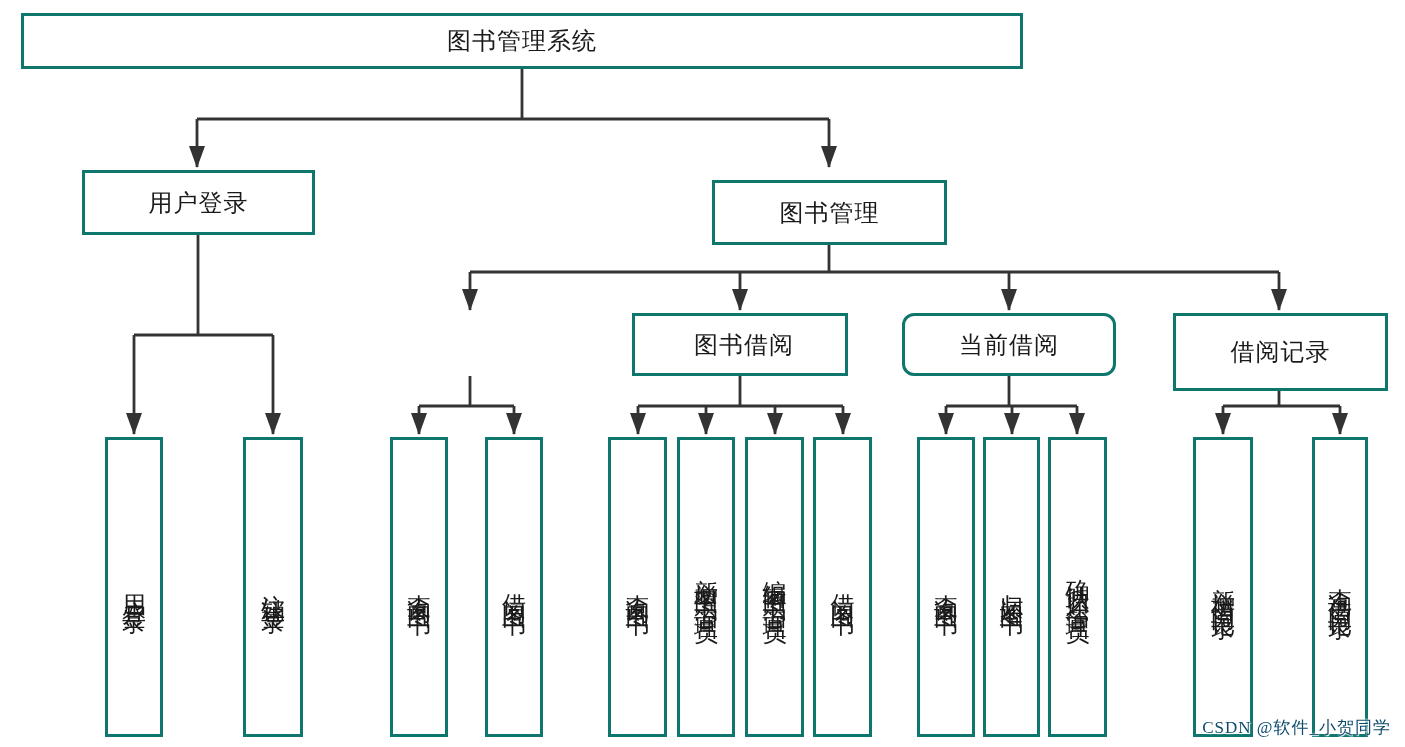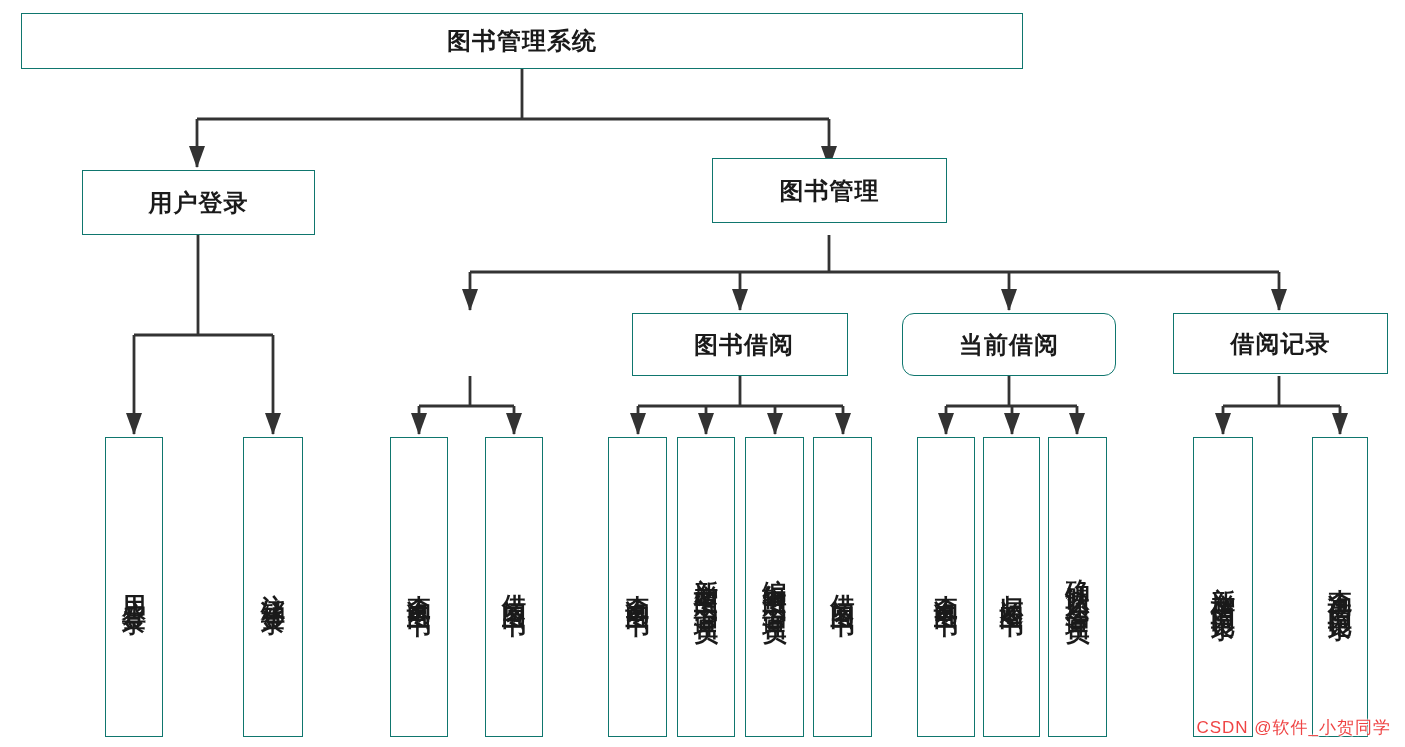--- a/index.html
+++ b/index.html
@@ -17,46 +17,46 @@
     width: 1405px; height: 747px;
   }
   .ln {
     stroke: #333333;
     stroke-width: 2.8;
     fill: none;
   }
   .node {
     position: absolute;
     box-sizing: border-box;
-    border: 1px solid #0f766e;
+    border: 3px solid #0f766e;
     background: #ffffff;
     display: flex;
     align-items: center;
     justify-content: center;
     font-size: 24px;
     color: #1a1a1a;
     letter-spacing: 1px;
     white-space: nowrap;
-    font-weight: bold;
   }
   .leaf {
     writing-mode: vertical-rl;
     text-orientation: mixed;
     letter-spacing: 6px;
     font-size: 24px;
   }
   .watermark {
     position: absolute;
     top: 716px;
     right: 14px;
     font-size: 17px;
-    color: #ef4444;
+    color: #0c4a6e;
     letter-spacing: 1px;
     text-shadow: 0 0 2px #ffffff, 0 0 2px #ffffff, 1px 1px 1px #ffffff;
     white-space: nowrap;
+    font-family: Liberation Serif, serif;
   }
 </style>
 </head>
 <body>
 
 <div class="stage">
 
   <svg class="connectors" width="1405" height="747" viewBox="0 0 1405 747" xmlns="http://www.w3.org/2000/svg">
     <defs>
       <marker id="arw" markerUnits="userSpaceOnUse" markerWidth="24" markerHeight="18" refX="21" refY="8" orient="auto">
@@ -101,25 +101,25 @@
 
     <path class="ln" d="M1279,376 V406"></path>
     <path class="ln" d="M1223,406 H1340"></path>
     <path class="ln" d="M1223,406 V434" marker-end="url(#arw)"></path>
     <path class="ln" d="M1340,406 V434" marker-end="url(#arw)"></path>
   </svg>
 
   <div class="node" style="left:21px; top:13px; width:1002px; height:56px;">图书管理系统</div>
 
   <div class="node" style="left:82px; top:170px; width:233px; height:65px;">用户登录</div>
-  <div class="node" style="left:712px; top:158px; width:235px; height:65px;">图书管理</div>
+  <div class="node" style="left:712px; top:180px; width:235px; height:65px;">图书管理</div>
 
   <div class="node" style="left:632px; top:313px; width:216px; height:63px;padding-left:8px;">图书借阅</div>
   <div class="node" style="left:902px; top:313px; width:214px; height:63px;border-radius:12px;">当前借阅</div>
-  <div class="node" style="left:1173px; top:313px; width:215px; height:61px;">借阅记录</div>
+  <div class="node" style="left:1173px; top:313px; width:215px; height:78px;">借阅记录</div>
 
   <div class="node leaf" style="left:105px; top:437px; width:58px; height:300px;">用户登录</div>
   <div class="node leaf" style="left:243px; top:437px; width:60px; height:300px;">注销登录</div>
 
   <div class="node leaf" style="left:390px; top:437px; width:58px; height:300px;">查询图书</div>
   <div class="node leaf" style="left:485px; top:437px; width:58px; height:300px;">借阅图书</div>
 
   <div class="node leaf" style="left:608px; top:437px; width:59px; height:300px;">查询图书</div>
   <div class="node leaf" style="left:677px; top:437px; width:58px; height:300px;">新增图书（管理员）</div>
   <div class="node leaf" style="left:745px; top:437px; width:59px; height:300px;">编辑图书（管理员）</div>

